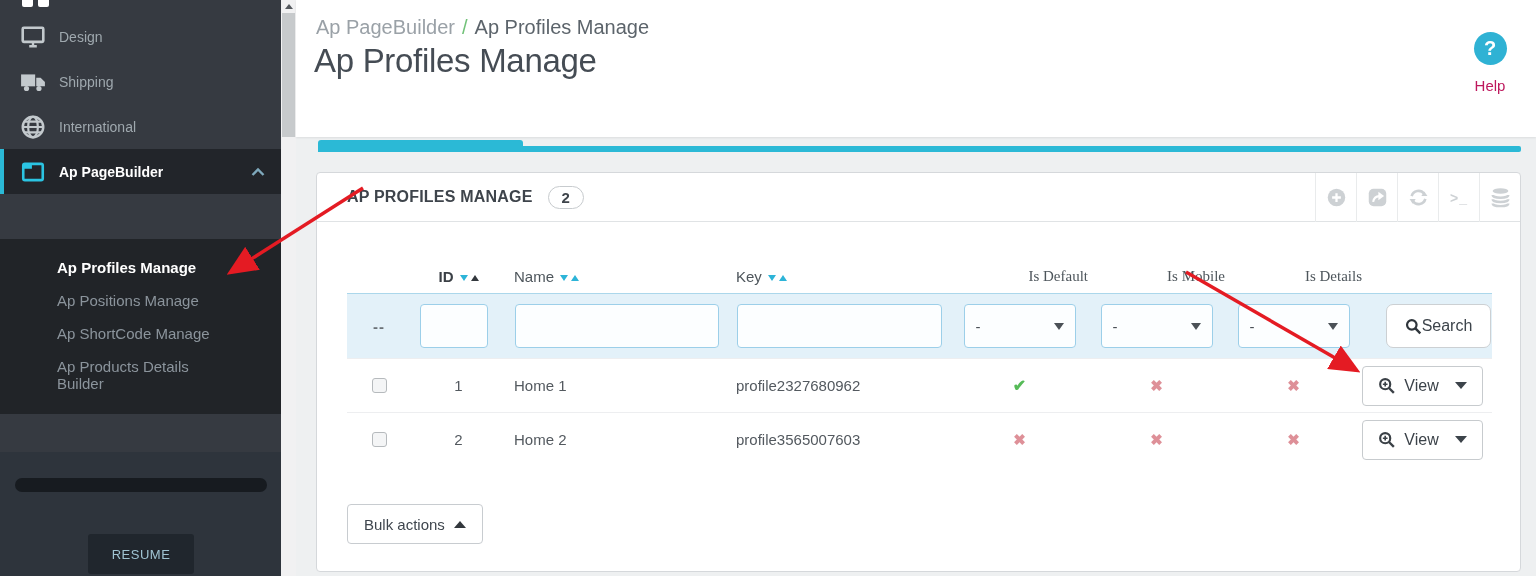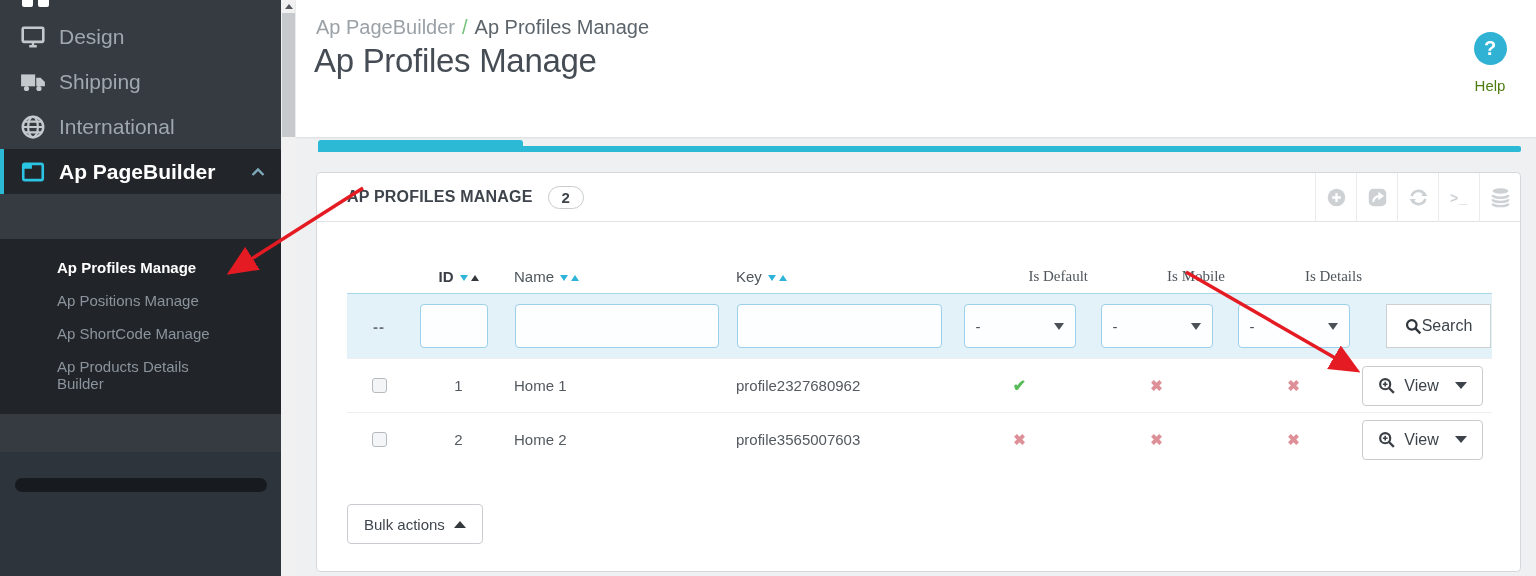--- a/index.html
+++ b/index.html
@@ -3,21 +3,21 @@
 <meta charset="utf-8">
 <style>
   * { margin:0; padding:0; box-sizing:border-box; }
   html,body { width:1536px; height:576px; overflow:hidden; font-family:"Liberation Sans", sans-serif; background:#eef0f1; }
 
   
   .sidebar { position:absolute; left:0; top:0; width:281px; height:576px; background:#363a41; overflow:hidden; }
   .partial-icon span { position:absolute; top:-3px; width:11px; height:10px; background:#fff; border-radius:2px; }
   .pi1 { left:22px; } .pi2 { left:38px; }
   .nav { position:absolute; top:14px; left:0; width:281px; }
-  .nav-item { display:flex; align-items:center; height:45px; padding:0 16px 0 20px; color:#9fa8ae; font-size:21px; cursor:pointer; }
+  .nav-item { display:flex; align-items:center; height:45px; padding:0 16px 0 20px; color:#9fa8ae; font-size:14px; cursor:pointer; }
   .nav-item .ic { width:26px; height:22px; margin-right:13px; display:flex; align-items:center; justify-content:center; color:#c3c9cd; flex:none; }
   .nav-item.active { background:#22252a; color:#ffffff; border-left:4px solid #2bb9d6; padding-left:16px; font-weight:700; }
   .nav-item.active .ic { color:#2bc4e2; }
   .nav-item .grow { flex:1; }
   .chev { width:14px; height:10px; color:#7fa9bc; }
   .submenu { position:absolute; top:239px; left:0; width:281px; background:#212428; padding:12px 0 14px 0; }
   .submenu-item { padding:8px 14px 8px 57px; font-size:15px; color:#8b949c; line-height:17px; max-width:260px; cursor:pointer; }
   .submenu-item.active { color:#ffffff; font-weight:700; }
   .submenu-item .wrapbox { display:block; max-width:178px; }
   .launch { position:absolute; left:0; top:452px; width:281px; height:124px; background:#2e343c; padding:13px 14px 0 15px; }
@@ -34,21 +34,21 @@
 
   
   .main { position:absolute; left:296px; top:0; width:1240px; height:576px; background:#eef0f1; }
   .header { position:absolute; left:0; top:0; width:1240px; height:137px; background:#ffffff; box-shadow:0 1px 2px rgba(0,0,0,.08); }
   .breadcrumb { position:absolute; left:20px; top:16px; font-size:20px; color:#9aa1a7; }
   .breadcrumb .sep { color:#72c279; margin:0 7px; }
   .breadcrumb .cur { color:#5c646b; }
   .page-title { position:absolute; left:18px; top:42px; font-size:33px; font-weight:400; color:#454c54; letter-spacing:-.3px; }
   .help { position:absolute; right:16px; top:32px; width:60px; text-align:center; cursor:pointer; }
   .help-circle { width:33px; height:33px; border-radius:50%; background:#2fb2d4; color:#fff; font-size:20px; font-weight:700; display:flex; align-items:center; justify-content:center; margin:0 auto; }
-  .help-label { margin-top:12px; font-size:15px; color:#4d7c0f; }
+  .help-label { margin-top:12px; font-size:15px; color:#be185d; }
 
   .tab-line { position:absolute; left:22px; top:146px; width:1203px; height:6px; background:#2bb9d6; border-radius:0 2px 2px 0; }
   .tab-active { position:absolute; left:22px; top:140px; width:205px; height:12px; background:#2bb9d6; border-radius:3px 3px 0 0; }
 
   
   .panel { position:absolute; left:20px; top:172px; width:1205px; height:400px; background:#fff; border:1px solid #d5d8db; border-radius:4px; }
   .panel-heading { position:relative; height:49px; border-bottom:1px solid #e0e3e5; display:flex; align-items:center; padding-left:30px; }
   .panel-title { font-size:16px; font-weight:700; color:#3e444b; letter-spacing:.2px; }
   .count-badge { margin-left:15px; border:1px solid #c7cbce; border-radius:14px; padding:2px 13px; font-size:15px; font-weight:700; color:#3e444b; background:#fff; }
   .toolbar { position:absolute; right:0; top:0; height:49px; display:flex; }
@@ -66,21 +66,21 @@
   .sort { display:inline-flex; gap:3px; margin-left:6px; vertical-align:1px; cursor:pointer; }
   .tri-dn { width:0; height:0; border-left:4.5px solid transparent; border-right:4.5px solid transparent; border-top:6px solid #2db4d8; }
   .tri-up { width:0; height:0; border-left:4.5px solid transparent; border-right:4.5px solid transparent; border-bottom:6px solid #2db4d8; }
   .tri-up.dark { border-bottom-color:#33383d; }
   .frow { height:65px; background:#e3f1f9; border-top:1px solid #abd7eb; font-size:15px; }
   .fall { text-align:center; color:#6b7177; font-weight:700; letter-spacing:1px; }
   .fin { height:44px; border:1px solid #9ccfe9; border-radius:4px; background:#fcfeff; width:calc(100% - 18px); margin-left:9px; font-size:15px; padding:0 8px; color:#444; font-family:"Liberation Sans",sans-serif; }
   .fin.short { width:68px; }
   .fselect { height:44px; width:112px; margin:0 auto; border:1px solid #9ccfe9; border-radius:4px; background:#fcfeff; display:flex; align-items:center; justify-content:space-between; padding:0 11px; color:#4b5157; cursor:pointer; }
   .sel-caret { width:0; height:0; border-left:5px solid transparent; border-right:5px solid transparent; border-top:7px solid #4b5157; }
-  .btn-search { height:44px; width:105px; margin-left:24px; background:#fff; border:1px solid #ccd0d3; border-radius:0; display:flex; align-items:center; justify-content:center; font-size:16px; color:#3d444b; cursor:pointer; font-family:"Liberation Sans",sans-serif; }
+  .btn-search { height:44px; width:105px; margin-left:24px; background:#fff; border:1px solid #ccd0d3; border-radius:7px; display:flex; align-items:center; justify-content:center; font-size:16px; color:#3d444b; cursor:pointer; font-family:"Liberation Sans",sans-serif; }
   .btn-search svg { width:17px; height:17px; }
   .drow { height:54px; border-top:1px solid #edeef0; font-size:15px; color:#53595f; background:#fff; }
   .drow .cb-wrap { display:flex; justify-content:center; }
   .cbox { width:15px; height:15px; background:#f4f5f6; border:1px solid #b6babd; border-radius:3px; cursor:pointer; -webkit-appearance:none; appearance:none; }
   .c-id { text-align:center; }
   .c-left { padding-left:8px; }
   .c-mark { text-align:center; }
   .mark[data-v="yes"]::before { content:"\2714"; color:#56bb58; font-weight:700; font-size:16px; }
   .mark[data-v="no"]::before  { content:"\2716"; color:#de9098; font-weight:700; font-size:15px; }
   .btn-view { height:40px; width:121px; background:#fff; border:1px solid #c7cbce; border-radius:4px; display:flex; align-items:center; justify-content:center; gap:8px; font-size:16px; color:#3c434a; cursor:pointer; font-family:"Liberation Sans",sans-serif; }
@@ -159,20 +159,21 @@
       </div>
     <div class="submenu-item">
         <span class="wrapbox">Ap Products Details Builder</span>
       </div>
   </div>
 
   <div class="launch">
     <div class="progress-track">
         <div class="progress-fill"></div>
       </div>
+    <button class="resume-btn">RESUME</button>
   </div>
 </div>
 
 <div class="sb">
   <div class="sb-up"></div>
   <div class="sb-thumb"></div>
 </div>
 
 <div class="main">
 

